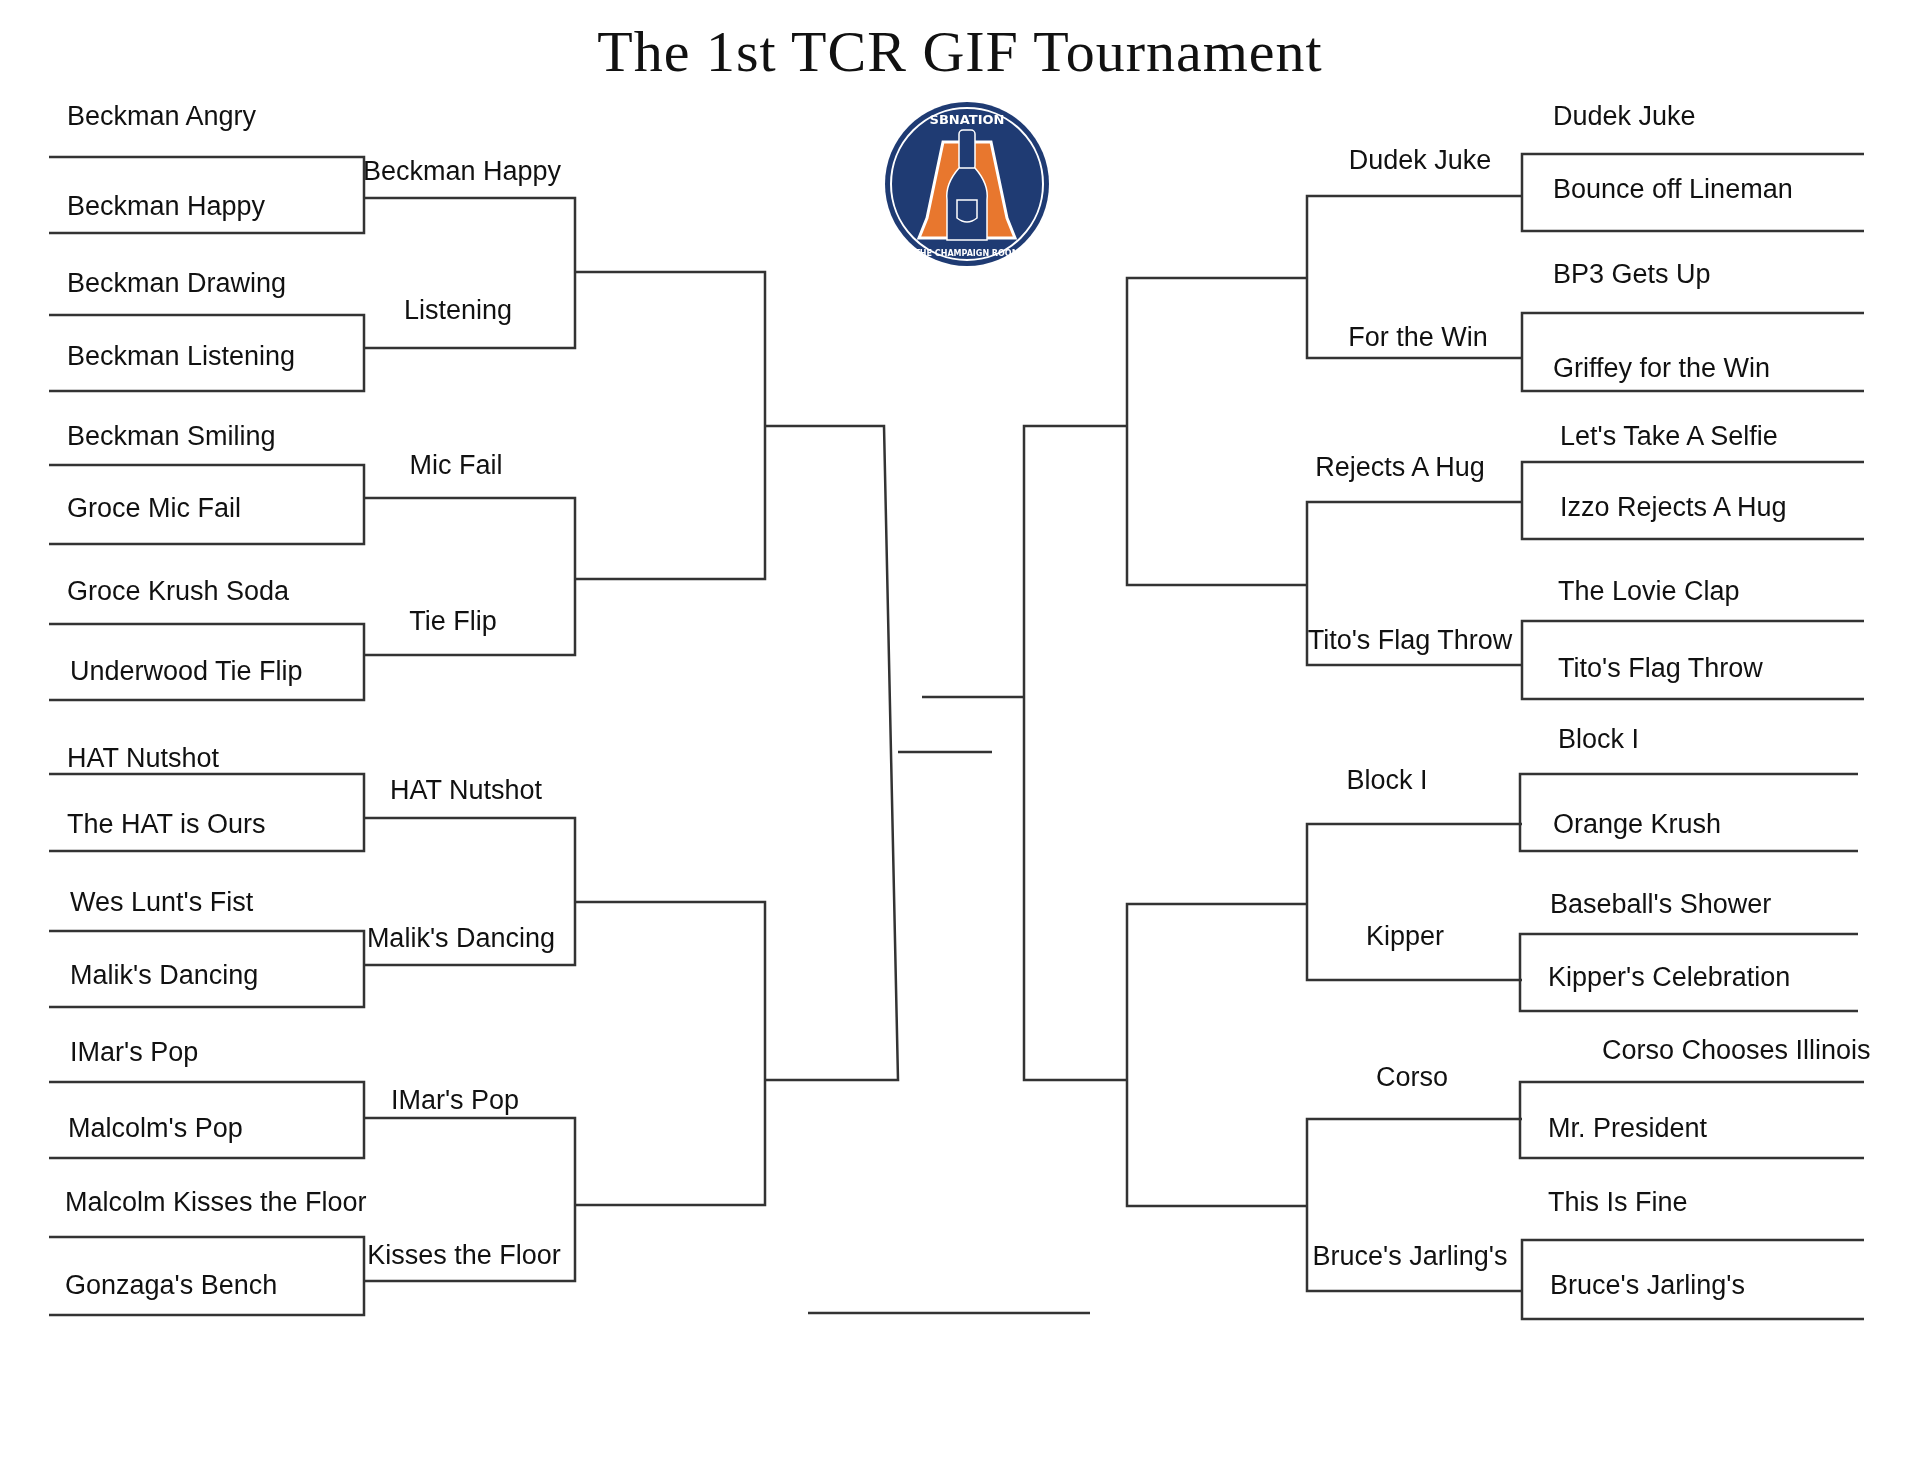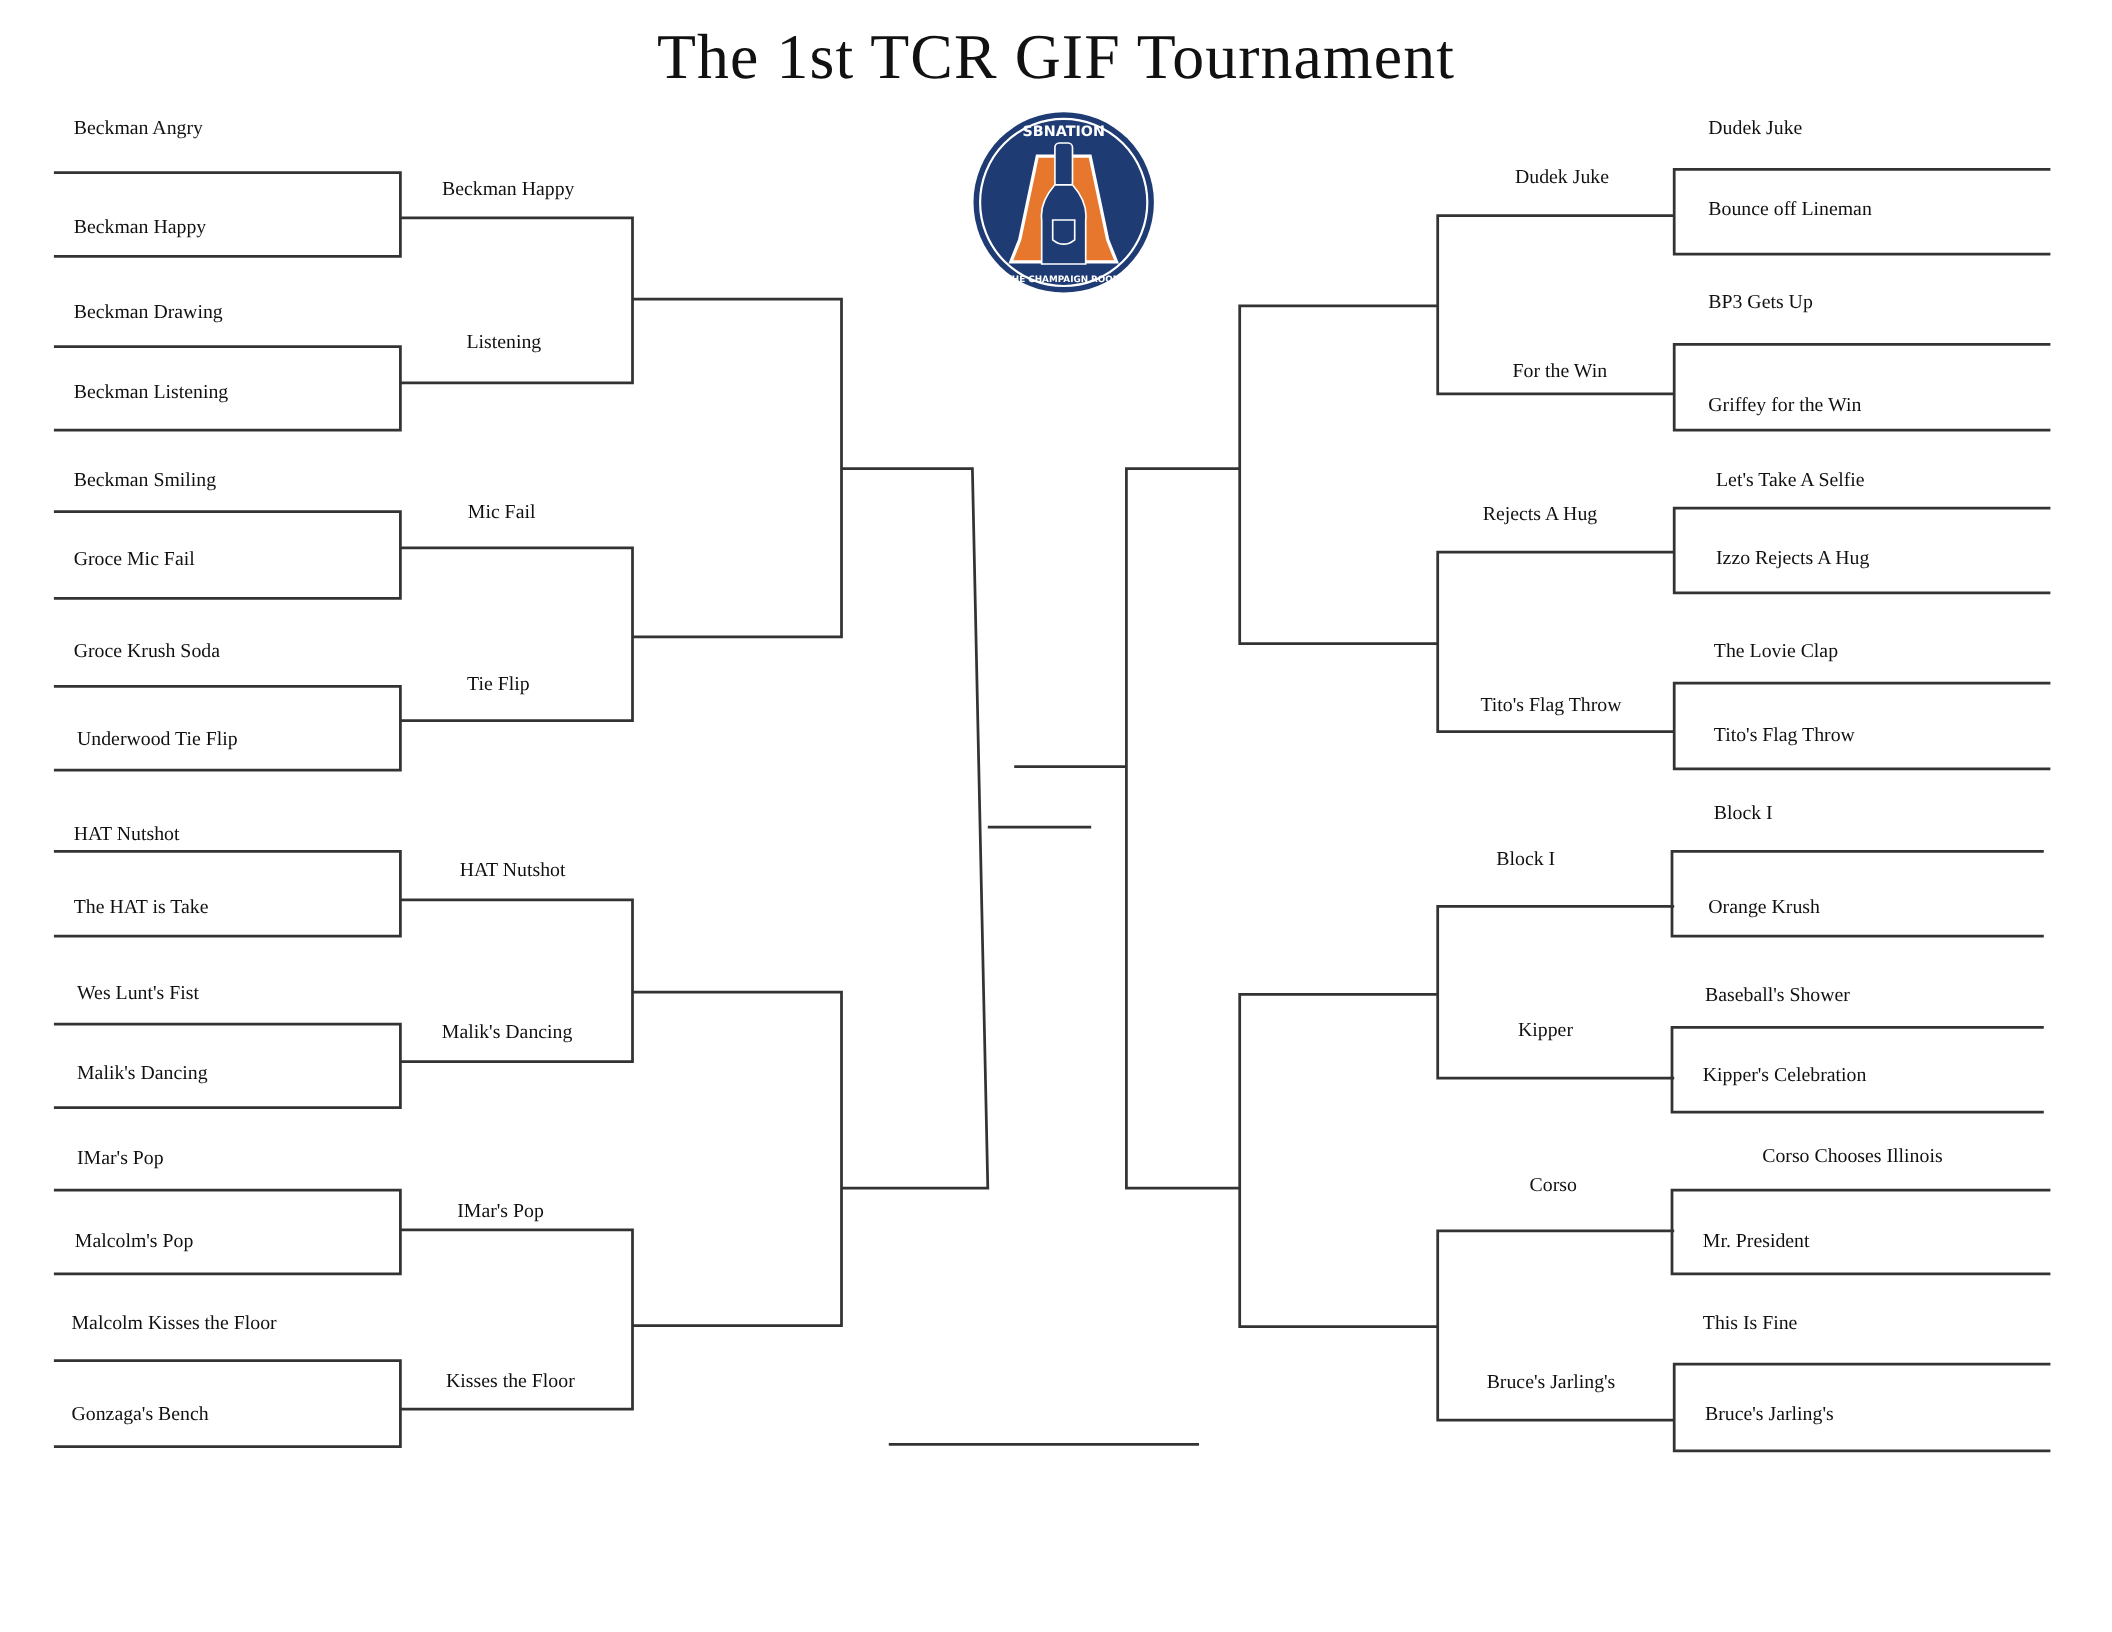--- a/index.html
+++ b/index.html
@@ -1,18 +1,18 @@
 <!DOCTYPE html>
 <html><head>
 <meta charset="utf-8">
 <style>
   html, body { margin:0; padding:0; background:#ffffff; }
   body { width:1920px; height:1484px; position:relative; overflow:hidden; font-family:"DejaVu Serif","Liberation Serif", serif; color:#111; }
   .title { position:absolute; left:0; width:1920px; top:18px; text-align:center; font-size:58px; font-family:"Liberation Serif","DejaVu Serif", serif; letter-spacing:1px; }
-  .lbl { position:absolute; font-family:Liberation Serif, serif; font-size:18px; white-space:nowrap; line-height:32px; transform:translateY(-50%); }
+  .lbl { position:absolute; font-family:Liberation Sans, sans-serif; font-size:27px; white-space:nowrap; line-height:32px; transform:translateY(-50%); }
   .lbl.c { transform:translate(-50%,-50%); }
   svg.lines { position:absolute; left:0; top:0; }
   .logo { position:absolute; left:883px; top:100px; width:168px; height:168px; }
 </style>
 </head>
 <body>
 
 <div class="title">The 1st TCR GIF Tournament</div>
 
 <div class="logo">
@@ -77,21 +77,21 @@
 
 <div class="lbl" style="left:67px;top:116px">Beckman Angry</div>
 <div class="lbl" style="left:67px;top:206px">Beckman Happy</div>
 <div class="lbl" style="left:67px;top:283px">Beckman Drawing</div>
 <div class="lbl" style="left:67px;top:356px">Beckman Listening</div>
 <div class="lbl" style="left:67px;top:436px">Beckman Smiling</div>
 <div class="lbl" style="left:67px;top:508px">Groce Mic Fail</div>
 <div class="lbl" style="left:67px;top:591px">Groce Krush Soda</div>
 <div class="lbl" style="left:70px;top:671px">Underwood Tie Flip</div>
 <div class="lbl" style="left:67px;top:758px">HAT Nutshot</div>
-<div class="lbl" style="left:67px;top:824px">The HAT is Take</div>
+<div class="lbl" style="left:67px;top:824px">The HAT is Ours</div>
 <div class="lbl" style="left:70px;top:902px">Wes Lunt's Fist</div>
 <div class="lbl" style="left:70px;top:975px">Malik's Dancing</div>
 <div class="lbl" style="left:70px;top:1052px">IMar's Pop</div>
 <div class="lbl" style="left:68px;top:1128px">Malcolm's Pop</div>
 <div class="lbl" style="left:65px;top:1202px">Malcolm Kisses the Floor</div>
 <div class="lbl" style="left:65px;top:1285px">Gonzaga's Bench</div>
 
 <div class="lbl c" style="left:462px;top:171px">Beckman Happy</div>
 <div class="lbl c" style="left:458px;top:310px">Listening</div>
 <div class="lbl c" style="left:456px;top:465px">Mic Fail</div>

